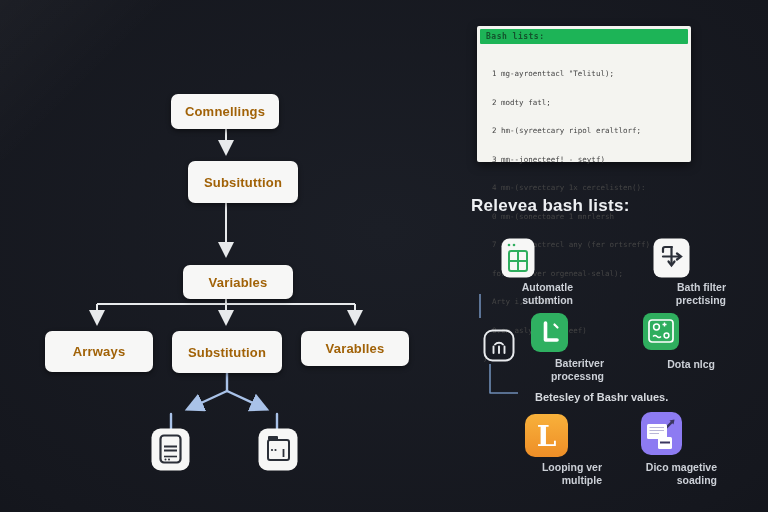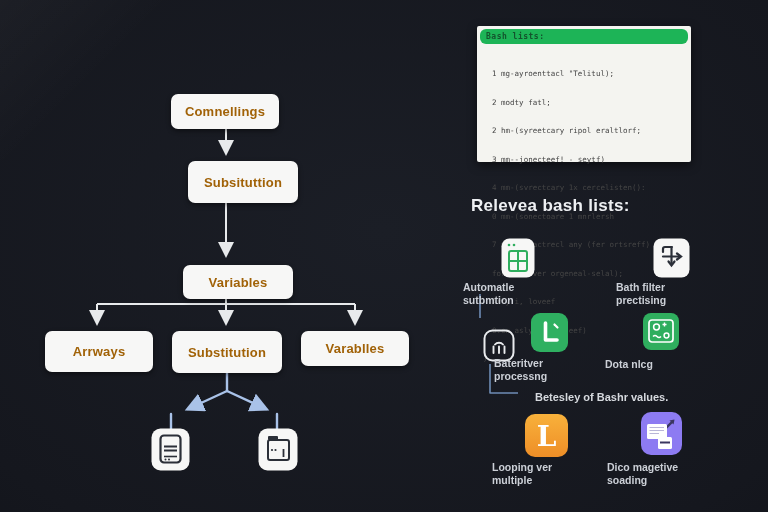--- a/index.html
+++ b/index.html
@@ -29,36 +29,36 @@
   
   .overlay{position:absolute;left:0;top:0;width:768px;height:512px;pointer-events:none;}
   
   .leaf-icon{position:absolute;}
   
   .code-window{
     position:absolute;left:477px;top:26px;width:214px;height:136px;
     background:#f4f4f0;border-radius:2px;box-shadow:0 3px 10px rgba(0,0,0,.55);
   }
   .code-header{
-    margin:3px;height:15px;background:#1db457;border-radius:6px;
+    margin:3px;height:15px;background:#1db457;border-radius:1px;
     display:flex;align-items:center;padding-left:6px;
     font-family:"DejaVu Sans Mono",monospace;font-size:8px;font-weight:700;
     color:#14532d;letter-spacing:.5px;
   }
   .code-body{
     padding:3px 6px 0 6px;font-family:"DejaVu Sans Mono",monospace;
     font-size:7.5px;line-height:9.5px;color:#454545;white-space:pre;
   }
   
   .rp-heading{
     position:absolute;left:471px;top:196px;font-size:17px;font-weight:700;
     color:#eef0f3;letter-spacing:.3px;
   }
   .rp-label{
-    position:absolute;width:110px;text-align:left;color:#ccd0d7;
+    position:absolute;width:110px;text-align:right;color:#ccd0d7;
     font-size:10.5px;line-height:12.5px;font-weight:600;
   }
   #lb0{left:463px;top:281px;}
   #lb1{left:616px;top:281px;}
   #lb2{left:494px;top:357px;}
   #lb3{left:605px;top:358px;}
   #lb4{left:492px;top:461px;}
   #lb5{left:607px;top:461px;}
   .rp-note{
     position:absolute;left:522px;top:391px;font-size:11px;font-weight:700;color:#d6d9de;padding-left:13px;

